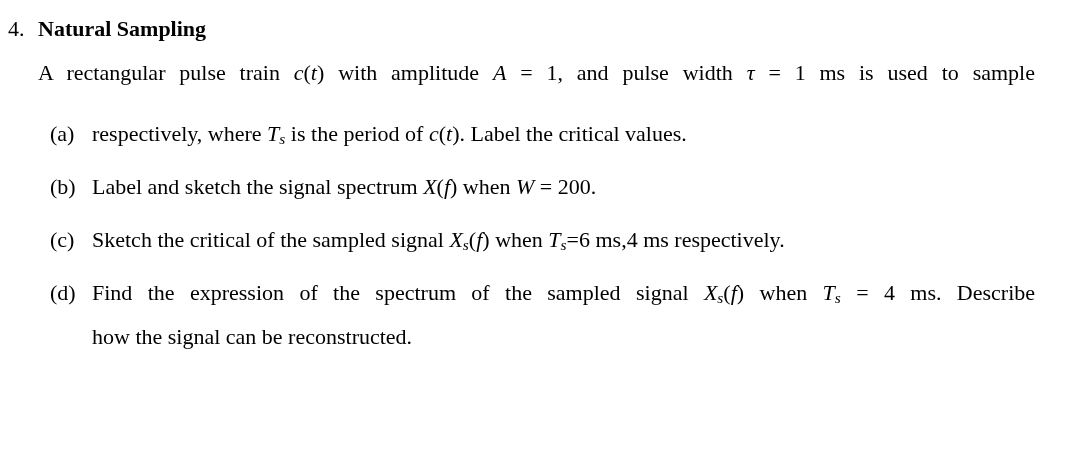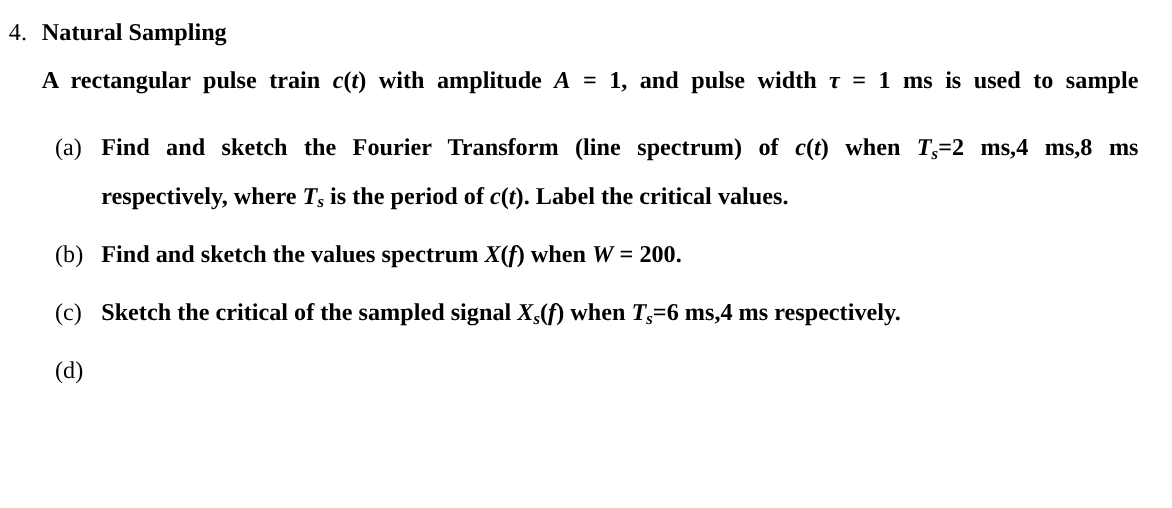--- a/index.html
+++ b/index.html
@@ -13,21 +13,21 @@
     font-family: "Liberation Serif", "DejaVu Serif", serif;
     font-size: 22px;
     line-height: 44px;
     padding: 7px 42px 0 8px;
     overflow: hidden;
   }
   .heading { white-space: nowrap; }
   .pnum { display: inline-block; width: 30px; }
   .ptitle { font-weight: 700; }
   .content { margin-left: 30px; width: 997px; }
-  .line { display: block; font-weight: bold; }
+  .line { display: block; }
   .line.j { text-align: justify; text-align-last: justify; }
   .parts { margin-top: 17px; }
   .part { display: flex; margin-bottom: 9px; }
   .plabel { flex: 0 0 auto; width: 42px; margin-left: 12px; }
   .ptext { flex: 1 1 auto; min-width: 0; }
   .i { font-style: italic; }
   .sub { font-style: italic; font-size: 0.7em; vertical-align: -0.22em; line-height: 0; }
 </style>
 </head>
 <body>
@@ -37,36 +37,37 @@
     <span class="pnum">4.</span><span class="ptitle">Natural Sampling</span>
   </div>
   <div class="content">
     <div class="para">
       <span class="line j"><span>A rectangular pulse train </span><span class="i">c</span><span>(</span><span class="i">t</span><span>) with amplitude </span><span class="i">A</span><span> = 1, and pulse width </span><span class="i">τ</span><span> = 1 ms is used to sample</span></span>
     </div>
     <div class="parts">
       <div class="part">
         <span class="plabel">(a)</span>
         <div class="ptext">
-          <span class="line j"><span>Find and sketch the Fourier Transform (line spectrum) of </span><span class="i">c</span><span>(</span><span class="i">t</span><span>) when </span><span class="i">T</span><span class="sub">s</span><span>=2 ms,4 ms,8 ms</span></span>
           <span class="line"><span>respectively, where </span><span class="i">T</span><span class="sub">s</span><span> is the period of </span><span class="i">c</span><span>(</span><span class="i">t</span><span>). Label the critical values.</span></span>
         </div>
       </div>
       <div class="part">
         <span class="plabel">(b)</span>
         <div class="ptext">
-          <span class="line"><span>Find and sketch the values spectrum </span><span class="i">X</span><span>(</span><span class="i">f</span><span>) when </span><span class="i">W</span><span> = 200.</span></span>
+          <span class="line"><span>Label and sketch the signal spectrum </span><span class="i">X</span><span>(</span><span class="i">f</span><span>) when </span><span class="i">W</span><span> = 200.</span></span>
         </div>
       </div>
       <div class="part">
         <span class="plabel">(c)</span>
         <div class="ptext">
           <span class="line"><span>Sketch the critical of the sampled signal </span><span class="i">X</span><span class="sub">s</span><span>(</span><span class="i">f</span><span>) when </span><span class="i">T</span><span class="sub">s</span><span>=6 ms,4 ms respectively.</span></span>
         </div>
       </div>
       <div class="part">
         <span class="plabel">(d)</span>
         <div class="ptext">
+          <span class="line j"><span>Find the expression of the spectrum of the sampled signal </span><span class="i">X</span><span class="sub">s</span><span>(</span><span class="i">f</span><span>) when </span><span class="i">T</span><span class="sub">s</span><span> = 4 ms. Describe</span></span>
+          <span class="line"><span>how the signal can be reconstructed.</span></span>
         </div>
       </div>
     </div>
   </div>
 </div>
 
 </body></html>

